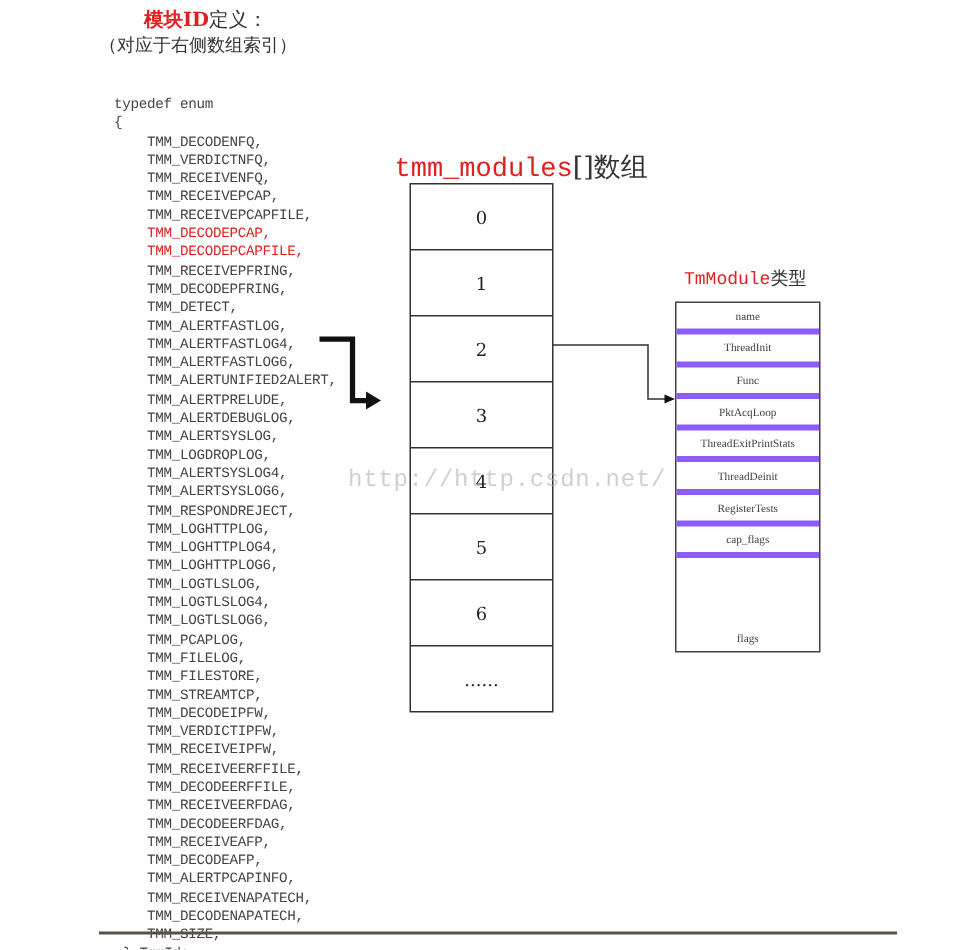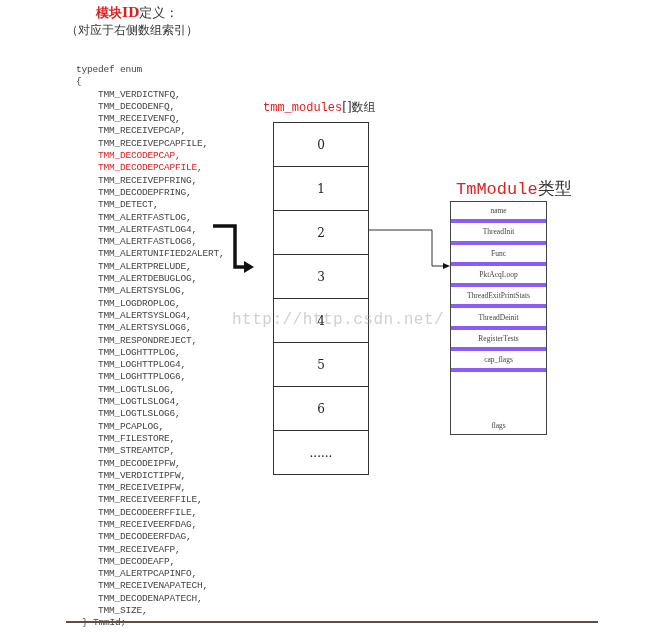--- a/index.html
+++ b/index.html
@@ -6,27 +6,27 @@
     body { width: 652px; height: 633px; position: relative; overflow: hidden;
            font-family: "DejaVu Serif", "Liberation Serif", serif; color: #333; }
     .title-line { position: absolute; left: 96px; top: 4px; font-size: 13px; color: #333; }
     .title-red { color: #e02020; font-weight: bold; margin-top: 44px; }
     .subtitle { position: absolute; left: 66px; top: 22px; font-size: 12px; color: #333; }
     .code { position: absolute; left: 76px; top: 44px; font-family: "Liberation Mono", "DejaVu Sans Mono", monospace;
             font-size: 9.5px; line-height: 12.3px; color: #444; letter-spacing: -0.2px; margin-top: 20px; }
     .code .indent { padding-left: 22px; }
     .code .red { color: #e02020; }
     .code .close { padding-left: 6px; }
-    .array-label { position: absolute; left: 263px; top: 99px; font-size: 12px; color: #333; }
+    .array-label { position: absolute; left: 263px; top: 99px; font-size: 18px; color: #333; }
     .array-label .mono { font-family: "Liberation Mono", "DejaVu Sans Mono", monospace; color: #e02020; }
     .array-box { position: absolute; left: 273px; top: 122px; width: 94px; border: 1.5px solid #333; }
     .array-cell { height: 43px; border-bottom: 1.5px solid #333; display: flex; align-items: center;
                   justify-content: center; font-size: 12px; color: #222; }
     .array-cell:last-child { border-bottom: none; }
-    .struct-label { position: absolute; left: 456px; top: 177px; font-size: 17px; color: #e02020; }
+    .struct-label { position: absolute; left: 456px; top: 177px; font-size: 12px; color: #e02020; }
     .struct-label .mono { font-family: "Liberation Mono", "DejaVu Sans Mono", monospace; }
     .struct-label .cn { color: #333; }
     .struct-box { position: absolute; left: 450px; top: 201px; width: 95px; border: 1px solid #444; }
     .struct-cell { height: 17.3px; border-bottom: 4px solid #8b5cf6; display: flex; align-items: center;
                    justify-content: center; font-size: 7.5px; color: #444; font-family: "Liberation Serif", serif; }
     .struct-cell:last-child { border-bottom: none; margin-top: 44px; }
     .watermark { position: absolute; left: 232px; top: 311px; font-family: "Liberation Mono", "DejaVu Sans Mono", monospace;
                  font-size: 16px; color: rgba(170,170,170,0.55); letter-spacing: 0.5px; }
     .bottom-line { position: absolute; left: 66px; top: 621px; width: 532px; height: 1.5px; background: #5a5045; }
     svg.overlay { position: absolute; left: 0; top: 0; }
@@ -36,22 +36,22 @@
 
 <div class="title-line">
   <span class="title-red">模块ID</span><span>定义：</span>
 </div>
 <div class="subtitle">（对应于右侧数组索引）</div>
 
 <div class="code" id="code-block">
   <div>typedef enum</div>
   <div>{</div>
   <div id="enum-items">
+      <div class="indent">TMM_DECODENFQ,</div>
       <div class="indent">TMM_VERDICTNFQ,</div>
-      <div class="indent">TMM_DECODENFQ,</div>
       <div class="indent">TMM_RECEIVENFQ,</div>
       <div class="indent">TMM_RECEIVEPCAP,</div>
       <div class="indent">TMM_RECEIVEPCAPFILE,</div>
       <div class="indent red">TMM_DECODEPCAP,</div>
       <div class="indent red">TMM_DECODEPCAPFILE,</div>
       <div class="indent">TMM_RECEIVEPFRING,</div>
       <div class="indent">TMM_DECODEPFRING,</div>
       <div class="indent">TMM_DETECT,</div>
       <div class="indent">TMM_ALERTFASTLOG,</div>
       <div class="indent">TMM_ALERTFASTLOG4,</div>
@@ -64,20 +64,21 @@
       <div class="indent">TMM_ALERTSYSLOG4,</div>
       <div class="indent">TMM_ALERTSYSLOG6,</div>
       <div class="indent">TMM_RESPONDREJECT,</div>
       <div class="indent">TMM_LOGHTTPLOG,</div>
       <div class="indent">TMM_LOGHTTPLOG4,</div>
       <div class="indent">TMM_LOGHTTPLOG6,</div>
       <div class="indent">TMM_LOGTLSLOG,</div>
       <div class="indent">TMM_LOGTLSLOG4,</div>
       <div class="indent">TMM_LOGTLSLOG6,</div>
       <div class="indent">TMM_PCAPLOG,</div>
+      <div class="indent">TMM_FILELOG,</div>
       <div class="indent">TMM_FILESTORE,</div>
       <div class="indent">TMM_STREAMTCP,</div>
       <div class="indent">TMM_DECODEIPFW,</div>
       <div class="indent">TMM_VERDICTIPFW,</div>
       <div class="indent">TMM_RECEIVEIPFW,</div>
       <div class="indent">TMM_RECEIVEERFFILE,</div>
       <div class="indent">TMM_DECODEERFFILE,</div>
       <div class="indent">TMM_RECEIVEERFDAG,</div>
       <div class="indent">TMM_DECODEERFDAG,</div>
       <div class="indent">TMM_RECEIVEAFP,</div>

